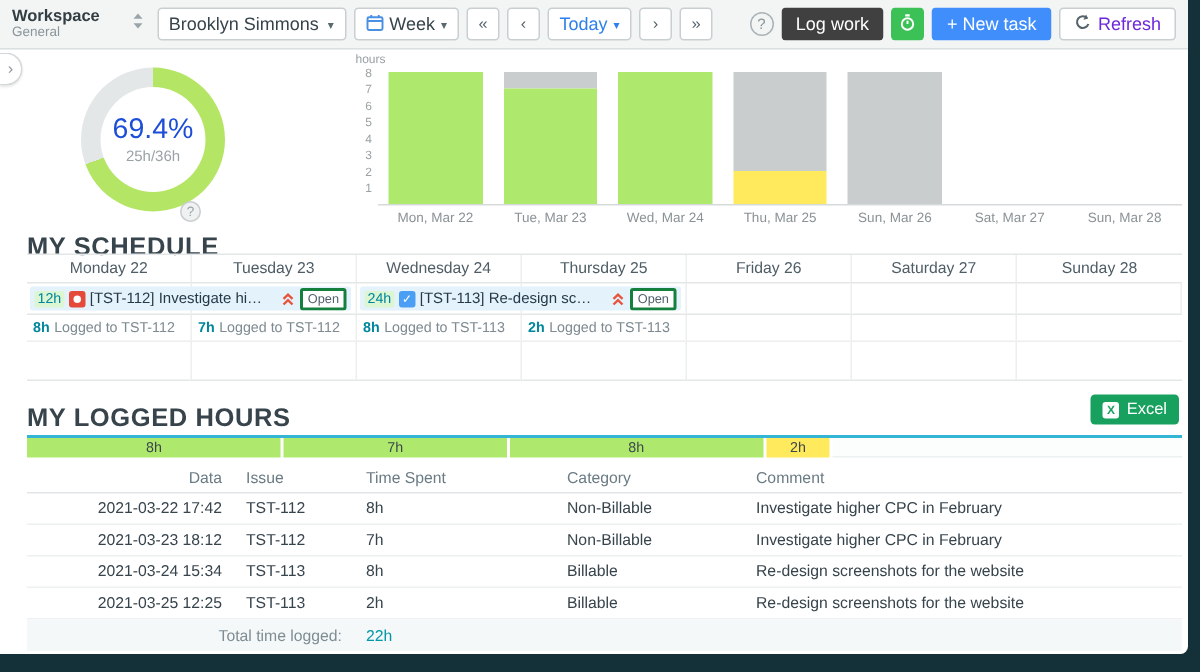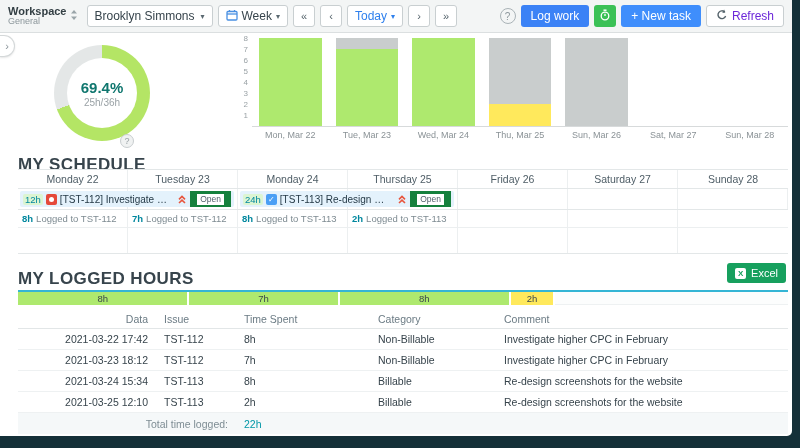--- a/index.html
+++ b/index.html
@@ -9,54 +9,54 @@
     font-family:"Liberation Sans", sans-serif;
     position:relative; overflow:hidden;
     -webkit-font-smoothing:antialiased;
   }
   .panel { position:absolute; left:0; top:0; width:792px; height:436px; background:#fff;
            overflow:hidden; border-bottom-right-radius:5px; }
 
   
   .topbar { height:33px; background:#f3f5f5; border-bottom:1px solid #dbdfe0;
             display:flex; align-items:center; padding:0 8px; gap:5px; }
-  .ws { display:flex; align-items:center; gap:3px; margin-right:4px; }
+  .ws { display:flex; align-items:center; gap:21px; margin-right:4px; }
   .ws-l1 { font-size:11px; font-weight:700; color:#323e43; line-height:1.1; }
   .ws-l2 { font-size:9px; color:#8b969b; line-height:1.1; }
   .sel { display:flex; align-items:center; gap:4px; background:#fff; border:1px solid #c9cfd1;
          border-radius:3px; height:22px; padding:0 7px; font-size:12px; color:#37444c; }
   .chev { font-size:8px; color:#5a6870; }
   .user-sel { width:126px; justify-content:space-between; }
   .nbtn { width:22px; height:22px; background:#fff; border:1px solid #c9cfd1; border-radius:3px;
           display:flex; align-items:center; justify-content:center; font-size:11px; color:#55636b; }
   .today-sel { color:#2f80ed;text-align:center; }
   .today-sel .chev { color:#2f80ed; }
   .spacer { flex:1; }
   .help-circle { width:16px; height:16px; border:1px solid #aab3b7; border-radius:50%;
                  color:#8b969b; font-size:10px; display:flex; align-items:center; justify-content:center; }
   .btn { height:22px; border-radius:3px; font-size:12px; display:inline-flex; align-items:center;
          padding:0 9px; border:1px solid transparent; gap:4px; white-space:nowrap; }
-  .btn-green { background:#3b82f6; color:#fff; }
+  .btn-green { background:#404040; color:#fff; }
   .btn-timer { width:22px; padding:0; background:#3bc156; justify-content:center; }
   .btn-blue { background:#3f8efc; color:#fff; }
   .btn-white { background:#fff; border-color:#c9cfd1; color:#6d28d9; }
 
   .content { position:relative; height:402px; }
 
   .expander { position:absolute; left:0; top:2px; width:15px; height:22px; background:#fff;
               border:1px solid #d4d8d9; border-left:none; border-radius:0 11px 11px 0;
               display:flex; align-items:center; justify-content:center; color:#8a949a;
               font-size:11px; box-shadow:0 1px 2px rgba(0,0,0,.1); }
 
   
   .donut-wrap { position:absolute; left:54px; top:12px; width:100px; }
   .donut { width:96px; height:96px; border-radius:50%; position:relative; }
   .donut-hole { position:absolute; inset:13px; background:#fff; border-radius:50%;
                 display:flex; flex-direction:column; align-items:center; justify-content:center; }
-  .donut-pct { font-size:15px; font-weight:700; color:#0f766e; }
+  .donut-pct { font-size:19px; font-weight:400; color:#1d4ed8; }
   .donut-ratio { font-size:10px; color:#9aa2a6; margin-top:1px; }
   .donut-help { position:absolute; right:16px; bottom:-7px; width:14px; height:14px; border-radius:50%;
                 background:#f0f2f2; border:1px solid #c8cdcf; color:#9aa2a6; font-size:9px;
                 display:flex; align-items:center; justify-content:center; }
 
   
   .chart { position:absolute; left:236px; top:2px; width:552px; }
   .chart-top { font-size:8px; color:#9aa2a6; height:10px; padding-left:1px; }
   .plot { display:flex; height:92px; }
   .y-axis { width:16px; position:relative; }
@@ -86,21 +86,21 @@
               overflow:hidden; white-space:nowrap; }
   .tb-hours { color:#00879e; background:#dcf5d2; border-radius:2px; padding:0 2px; font-size:9.5px; flex:none; }
   .bug-icon { width:11px; height:11px; background:#e5493a; border-radius:2px; position:relative; flex:none; }
   .bug-icon::after { content:""; position:absolute; inset:3px; background:#fff; border-radius:50%; }
   .task-icon { width:11px; height:11px; background:#4a9ff5; border-radius:2px; color:#fff;
                font-size:8px; line-height:11px; text-align:center; flex:none; }
   .task-icon::after { content:"\2713"; }
   .tb-title { color:#253a47; overflow:hidden; text-overflow:ellipsis; }
   .tb-flex { flex:1; min-width:4px; }
   .prio-icon { flex:none; display:flex; }
-  .open-badge { border:7px solid #15803d; border-radius:2px; font-size:8.5px; color:#505f6b;
+  .open-badge { border:2px solid #15803d; border-radius:2px; font-size:8.5px; color:#505f6b;
                 padding:0 3px; line-height:11px; background:#fff; flex:none; }
   .log-row { border-top:1px solid #e3e7e8; }
   .log-row .scell { height:17px; font-size:9.5px; display:flex; gap:3px; align-items:center; }
   .lg-h { color:#00879e; font-weight:700; }
   .lg-t { color:#7e8b92; overflow:hidden; text-overflow:ellipsis; white-space:nowrap; }
   .empty-row { border-top:1px solid #eceff0; }
   .empty-row .scell { height:25px; }
 
   
   .excel-btn { position:absolute; right:6px; top:230px; height:20px; background:#17a05e; color:#fff;
@@ -203,20 +203,21 @@
       <div class="donut" style="background: conic-gradient(rgb(180, 229, 101) 0deg, rgb(180, 229, 101) 69.4%, rgb(228, 231, 231) 69.4%, rgb(228, 231, 231) 100%);">
         <div class="donut-hole">
           <div class="donut-pct">69.4%</div>
           <div class="donut-ratio">25h/36h</div>
         </div>
         <div class="donut-help">?</div>
       </div>
     </div>
 
     <div class="chart">
+      <div class="chart-top">hours</div>
       <div class="plot">
         <div class="y-axis">
             <span class="ytick" style="bottom: 7px;">1</span>
             <span class="ytick" style="bottom: 18px;">2</span>
             <span class="ytick" style="bottom: 29px;">3</span>
             <span class="ytick" style="bottom: 40px;">4</span>
             <span class="ytick" style="bottom: 51px;">5</span>
             <span class="ytick" style="bottom: 62px;">6</span>
             <span class="ytick" style="bottom: 73px;">7</span>
             <span class="ytick" style="bottom: 84px;">8</span>
@@ -253,21 +254,21 @@
           <div class="x-label">Sun, Mar 28</div>
         </div>
     </div>
 
     <div class="sec-head" style="top:122px;">MY SCHEDULE</div>
     <div class="sched">
       <div class="sgrid">
         <div class="srow day-head">
           <div class="scell">Monday 22</div>
           <div class="scell">Tuesday 23</div>
-          <div class="scell">Monday 24</div>
+          <div class="scell">Wednesday 24</div>
           <div class="scell">Thursday 25</div>
           <div class="scell">Friday 26</div>
           <div class="scell">Saturday 27</div>
           <div class="scell">Sunday 28</div>
         </div>
         <div class="srow task-row">
           <div class="scell"></div>
             <div class="scell"></div>
             <div class="scell"></div>
             <div class="scell"></div>
@@ -375,21 +376,21 @@
         <div>Investigate higher CPC in February</div>
       </div>
       <div class="trow">
         <div class="tc1">2021-03-24 15:34</div>
         <div>TST-113</div>
         <div>8h</div>
         <div>Billable</div>
         <div>Re-design screenshots for the website</div>
       </div>
       <div class="trow">
-        <div class="tc1">2021-03-25 12:10</div>
+        <div class="tc1">2021-03-25 12:25</div>
         <div>TST-113</div>
         <div>2h</div>
         <div>Billable</div>
         <div>Re-design screenshots for the website</div>
       </div>
       <div class="trow tfoot">
         <div class="flabel">Total time logged:</div>
         <div class="fvalue">22h</div>
         <div></div>
         <div></div>

